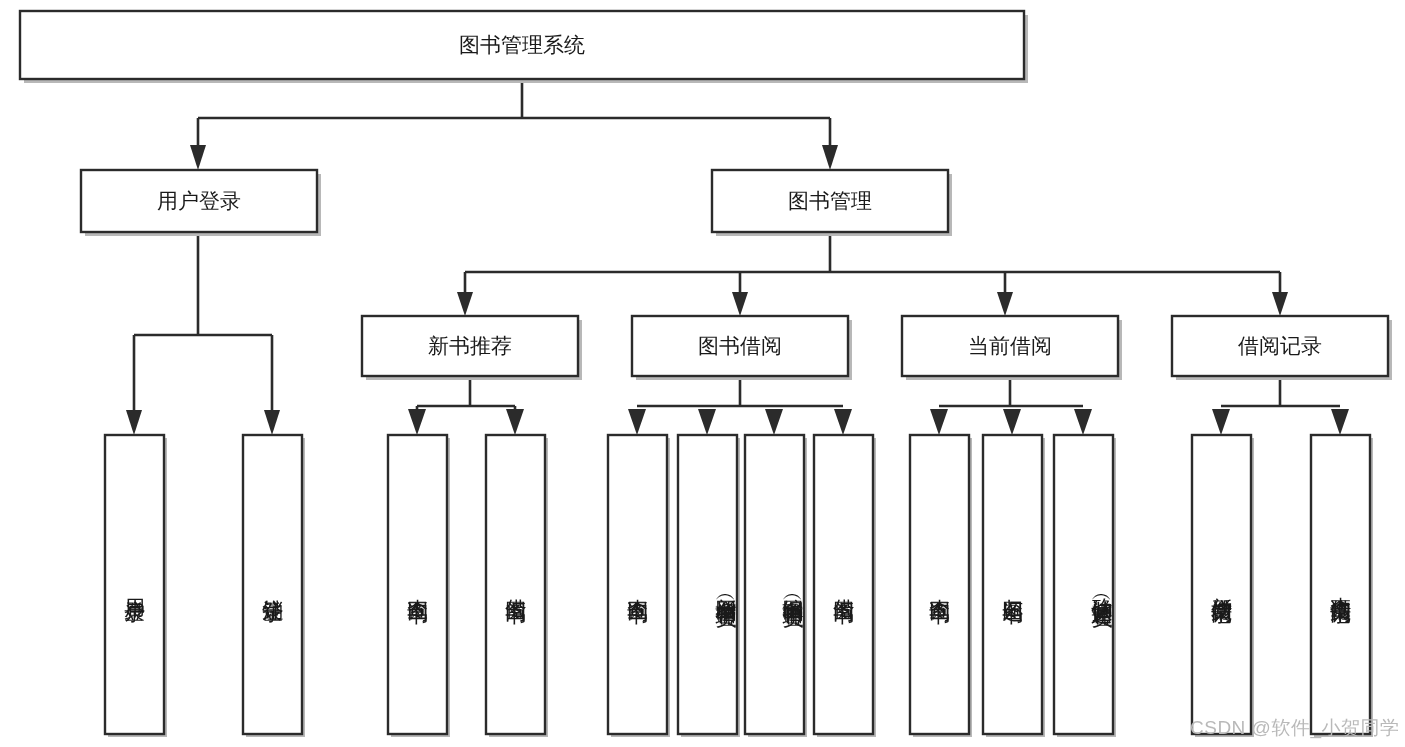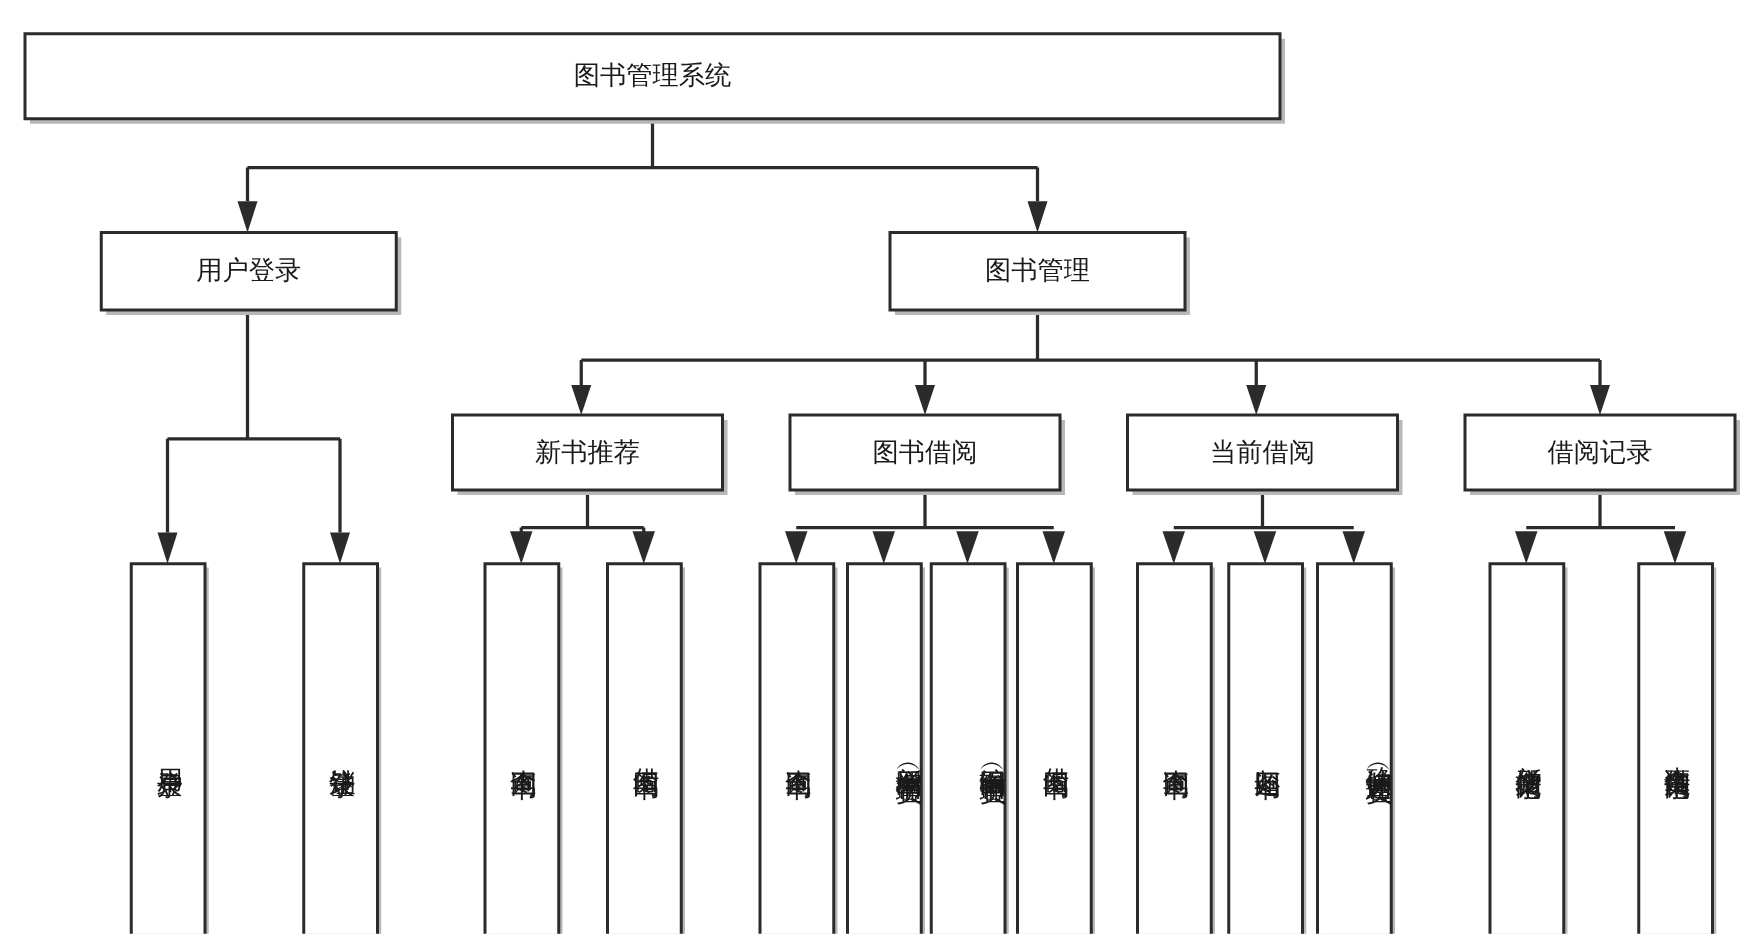--- a/index.html
+++ b/index.html
@@ -11,21 +11,20 @@
     width: 1405px;
     height: 747px;
     font-family: "Liberation Sans", "DejaVu Sans", sans-serif;
     overflow: hidden;
   }
   #diagram-root {
     position: relative;
     width: 1405px;
     height: 598px;
     background: #ffffff;
-    margin-top: 16px;
   }
   svg.diagram-svg {
     position: absolute;
     top: 0;
     left: 0;
     width: 1405px;
     height: 747px;
     display: block;
   }
   .node-rect {
@@ -242,14 +241,15 @@
   <div class="node-label-v center-v" style="left:608px; top:435px; width:59px; height:299px;">查询图书</div>
   <div class="node-label-v" style="left:678px; top:441px; width:59px; height:293px;">新增图书（管理员）</div>
   <div class="node-label-v" style="left:745px; top:441px; width:59px; height:293px;">编辑图书（管理员）</div>
   <div class="node-label-v center-v" style="left:814px; top:435px; width:59px; height:299px;">借阅图书</div>
   <div class="node-label-v center-v" style="left:910px; top:435px; width:59px; height:299px;">查询图书</div>
   <div class="node-label-v center-v" style="left:983px; top:435px; width:59px; height:299px;">归还图书</div>
   <div class="node-label-v" style="left:1054px; top:441px; width:59px; height:293px;">确认归还（管理员）</div>
   <div class="node-label-v center-v" style="left:1192px; top:435px; width:59px; height:299px;">新增借阅记录</div>
   <div class="node-label-v center-v" style="left:1311px; top:435px; width:59px; height:299px;">查询借阅记录</div>
 
+  <div class="watermark" style="left:1190px; top:715px;">CSDN @软件_小贺同学</div>
 
 </div>
 
 </body></html>

